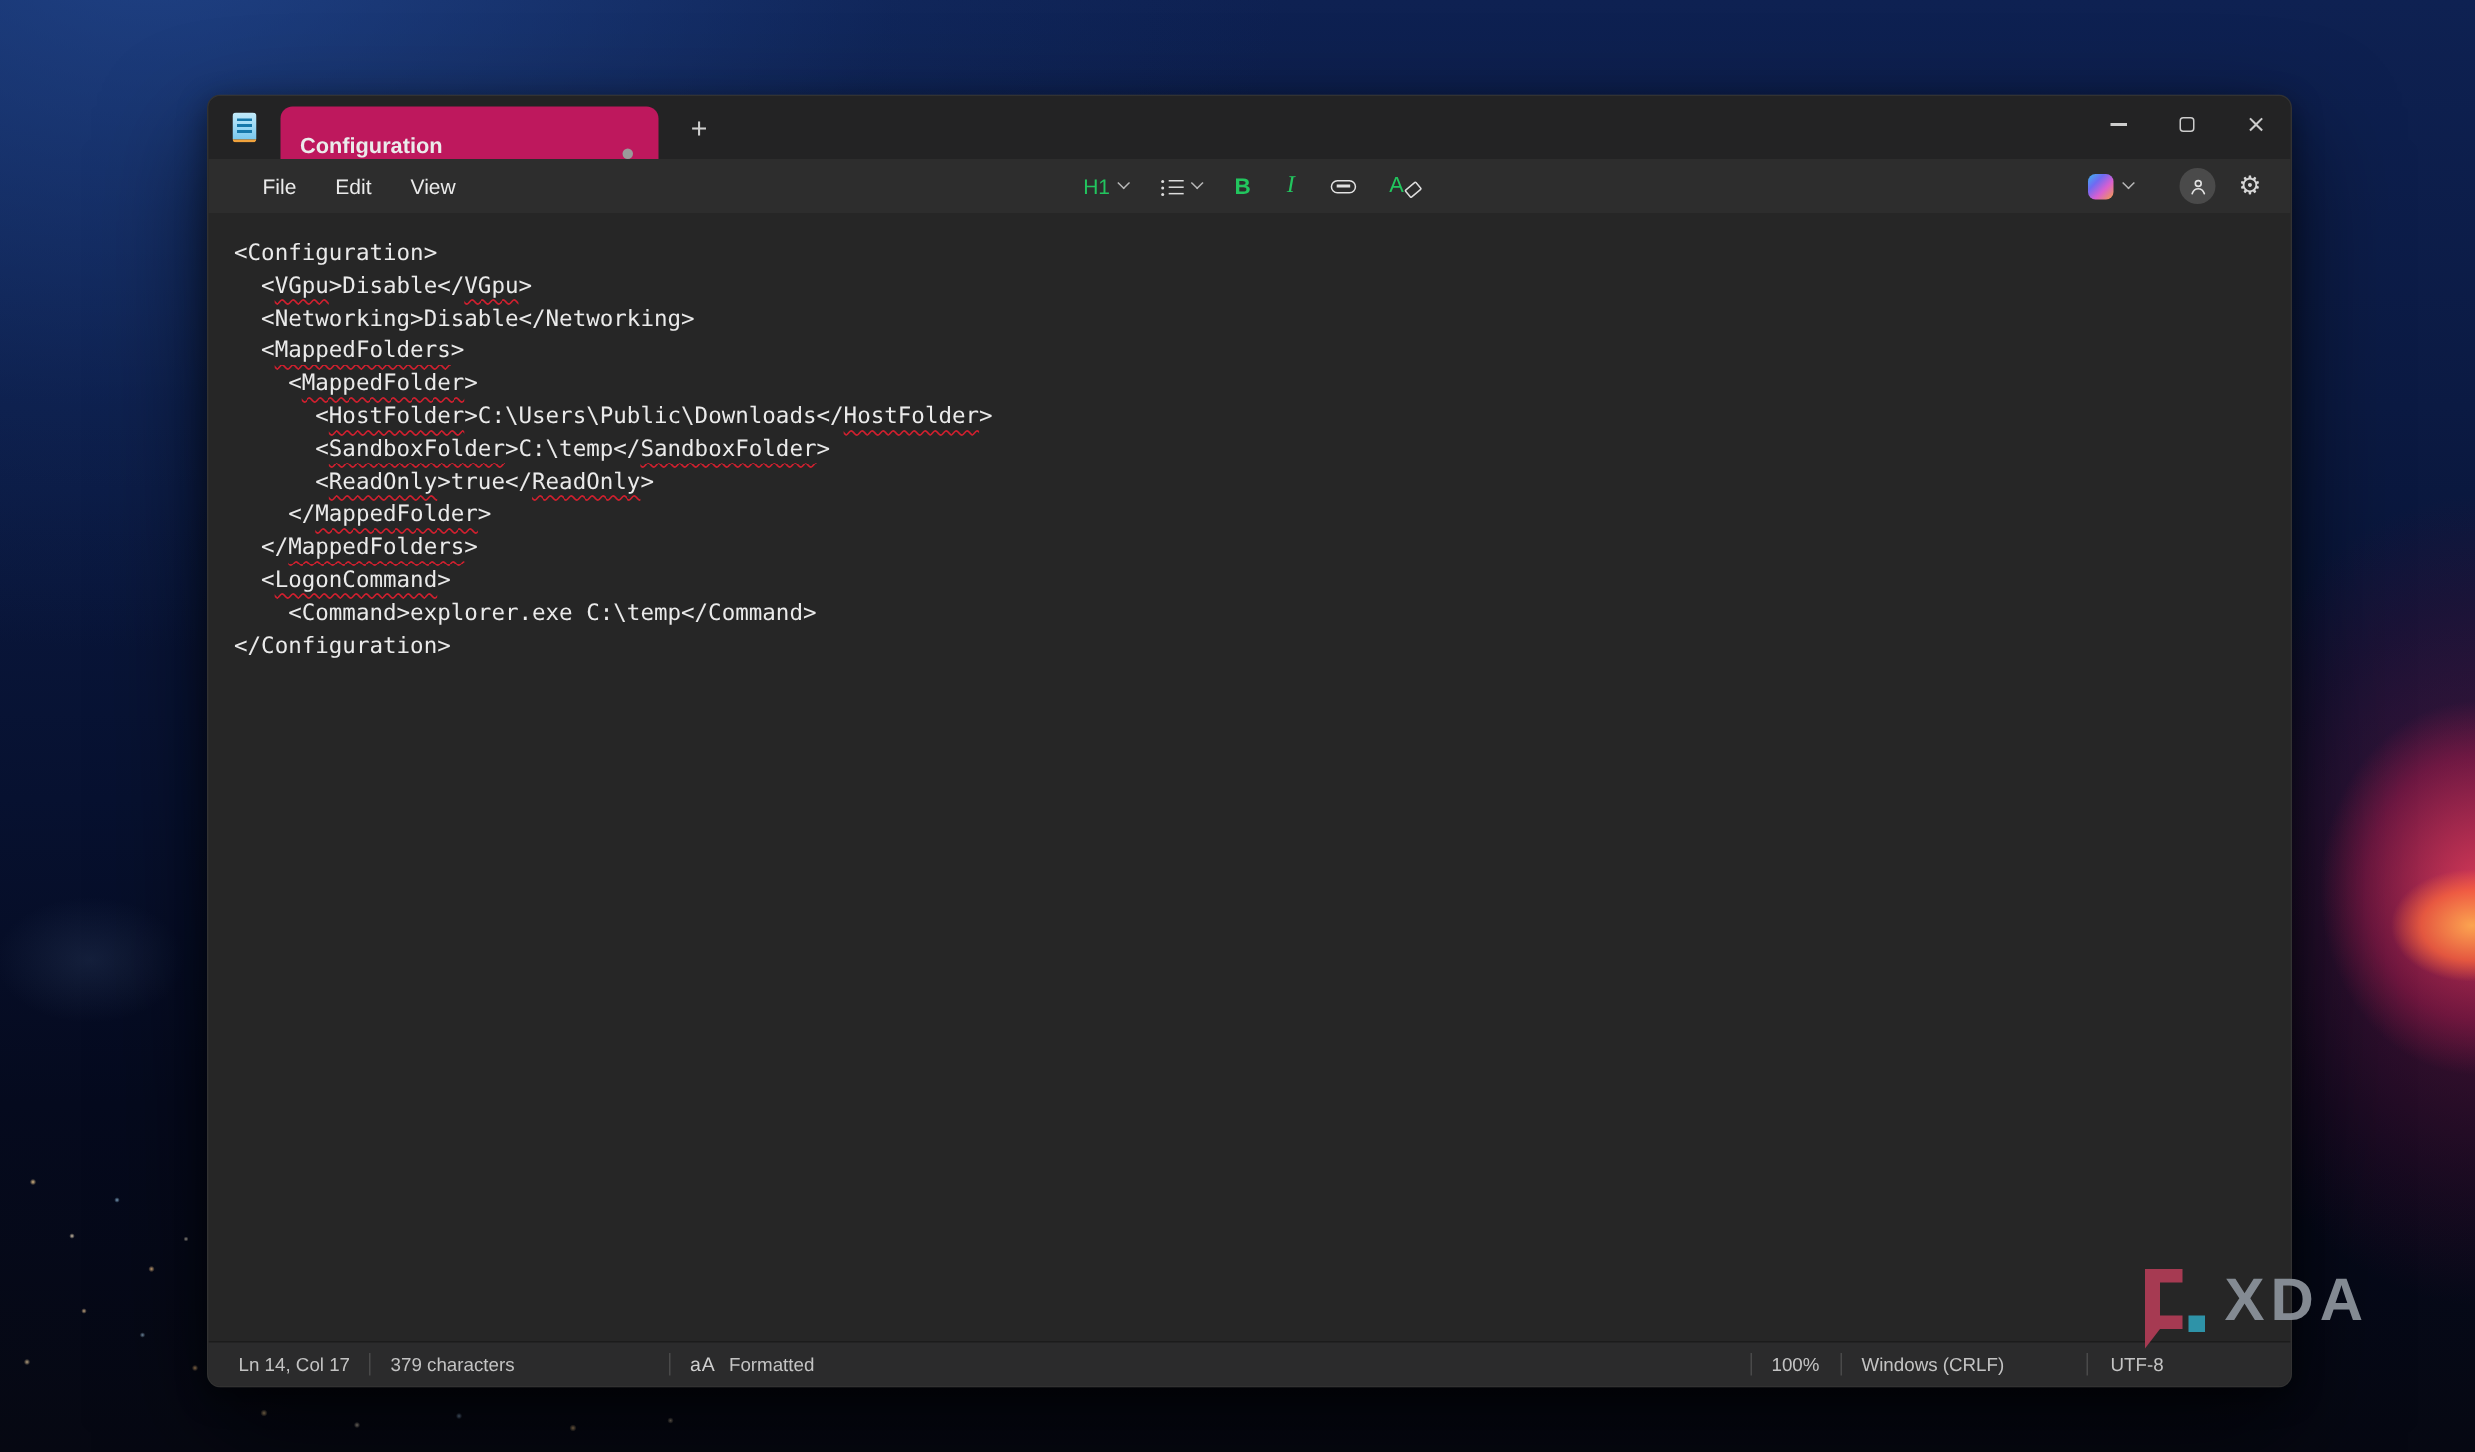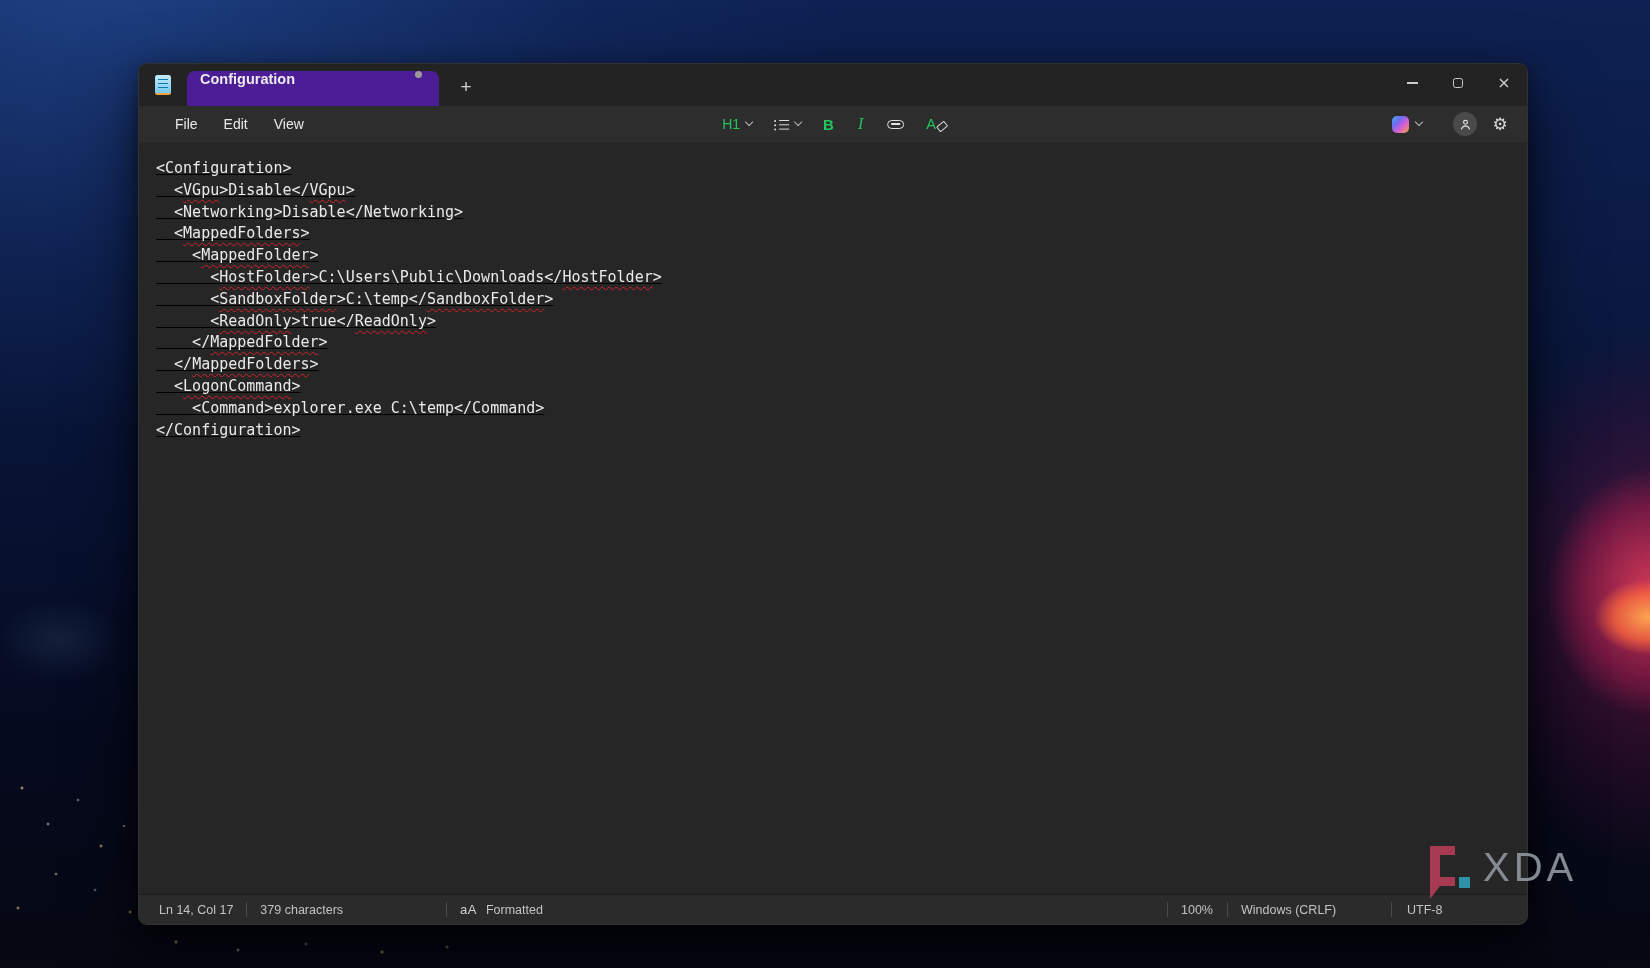--- a/index.html
+++ b/index.html
@@ -42,22 +42,22 @@
     font-family:"Liberation Sans", sans-serif; }
 
   
   .tab-row { flex:0 0 42px; background:#232324; display:flex; position:relative; }
   .app-icon-wrap { width:48px; display:flex; align-items:center; justify-content:center; }
   .notepad-icon { width:16px; height:20px; border-radius:2.5px;
     background:linear-gradient(180deg,#c3ebfb 0%, #79c8ee 100%);
     border-bottom:2px solid #f0a23c; position:relative; }
   .notepad-icon::before { content:""; position:absolute; left:3px; right:3px; top:4px; height:11px;
     background:repeating-linear-gradient(180deg,#1678aa 0 1.5px, rgba(0,0,0,0) 1.5px 4px); }
-  .tab { margin-top:7px; width:252px; background:#4c1d95; border-radius:8px 8px 0 0;
-    display:flex; align-items:flex-start; padding:0 14px 0 13px; cursor:default; }
+  .tab { margin-top:7px; width:252px; background:#be185d; border-radius:8px 8px 0 0;
+    display:flex; align-items:flex-end; padding:0 14px 0 13px; cursor:default; }
   .tab-title { flex:1; font-size:14.5px; font-weight:700; color:#ebebeb; }
   .unsaved-dot { width:7px; height:7px; border-radius:50%; background:#9a9a9a; margin-right:3px; }
   .new-tab-btn { width:30px; height:30px; margin:8px 0 0 12px; border-radius:5px;
     display:flex; align-items:center; justify-content:center; color:#cfcfcf; font-size:19px; font-weight:300; }
   .caption-controls { position:absolute; right:0; top:0; height:38px; display:flex; }
   .cap-btn { width:46px; display:flex; align-items:center; justify-content:center; color:#cdcdcd; }
   .glyph-min { width:11px; height:1.3px; background:#cdcdcd; }
   .glyph-max { width:10px; height:10px; border:1.2px solid #cdcdcd; border-radius:2.5px; }
   .glyph-close { font-size:16px; line-height:1; color:#cdcdcd; font-family:"DejaVu Sans", sans-serif; }
 
@@ -88,21 +88,21 @@
   .copilot-btn { display:flex; align-items:center; gap:7px; height:30px; padding:0 9px; border-radius:5px; }
   .copilot-ic { width:17px; height:17px; border-radius:5px;
     background:linear-gradient(135deg,#3db5f0 0%, #6f6af2 32%, #d95fd0 62%, #f2a045 100%); }
   .account-btn { width:36px; height:30px; margin-left:16px; display:flex; align-items:center; justify-content:center; border-radius:5px; }
   .acct-circle { width:24px; height:24px; border-radius:50%; background:#4a4a4a;
     display:flex; align-items:center; justify-content:center; }
   .settings-btn { width:34px; height:30px; display:flex; align-items:center; justify-content:center;
     border-radius:5px; color:#d8d8d8; font-size:17px; font-family:"DejaVu Sans", sans-serif; }
 
   
-  .editor { flex:1 1 auto; background:#262626; padding:16px 37px 0 17px; overflow:hidden; cursor:text;text-decoration:underline; }
+  .editor { flex:1 1 auto; background:#262626; padding:16px 37px 0 17px; overflow:hidden; cursor:text; }
   .code-line { white-space:pre; font-family:"DejaVu Sans Mono", monospace; font-size:15px;
     line-height:21.8px; color:#eaeaea; }
   .sq { text-decoration:underline; text-decoration-style:wavy; text-decoration-color:#d21f2e;
     text-decoration-thickness:1px; text-underline-offset:3.5px; text-decoration-skip-ink:none; }
 
   
   .statusbar { flex:0 0 30px; background:#2b2b2c; border-top:1px solid rgba(0,0,0,.35);
     display:flex; align-items:center; font-size:12.5px; color:#c3c3c3; }
   .sb-cursor { margin-left:20px; }
   .sdiv { width:1px; height:15px; background:#4a4a4a; margin:0 13px; }
@@ -116,21 +116,21 @@
 
   
   .xda { position:absolute; left:1430px; top:846px; display:flex; align-items:flex-start; z-index:6; }
   .xda-mark { position:relative; width:44px; height:58px; }
   .xm-top  { position:absolute; left:0; top:0; width:25px; height:9px; background:#a63a52; }
   .xm-left { position:absolute; left:0; top:0; width:10px; height:40px; background:#a63a52; }
   .xm-bot  { position:absolute; left:0; top:31px; width:25px; height:9px; background:#a63a52; }
   .xm-tail { position:absolute; left:0; top:40px; width:0; height:0;
     border-left:10px solid #a63a52; border-bottom:13px solid rgba(0,0,0,0); }
   .xm-teal { position:absolute; left:29px; top:31px; width:11px; height:11px; background:#2e93a8; }
-  .xda-text { font-family:"Liberation Sans", sans-serif; font-weight:400; font-size:40px;
+  .xda-text { font-family:"Liberation Sans", sans-serif; font-weight:700; font-size:40px;
     line-height:42px; letter-spacing:4px; color:#8a9199; opacity:.95; margin-left:9px; }
 </style>
 </head>
 <body>
 
 <div class="stage">
   <div class="lights"></div>
 
   <div class="window">
 

